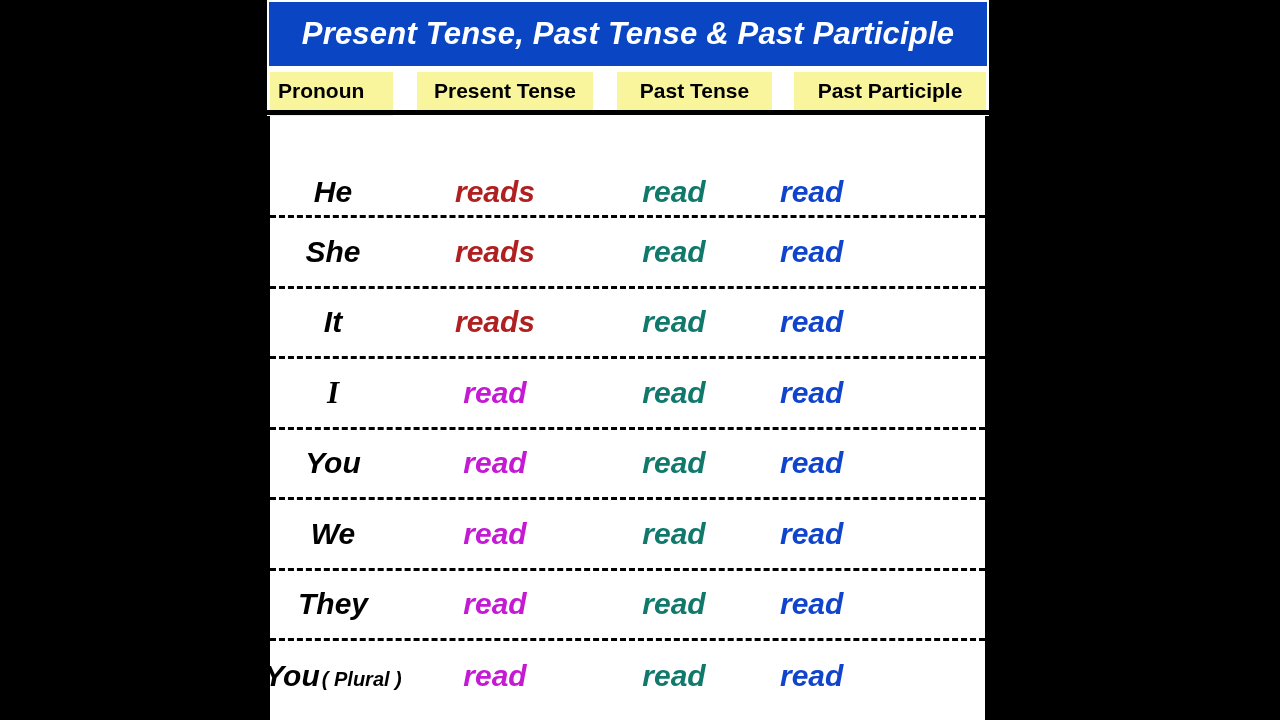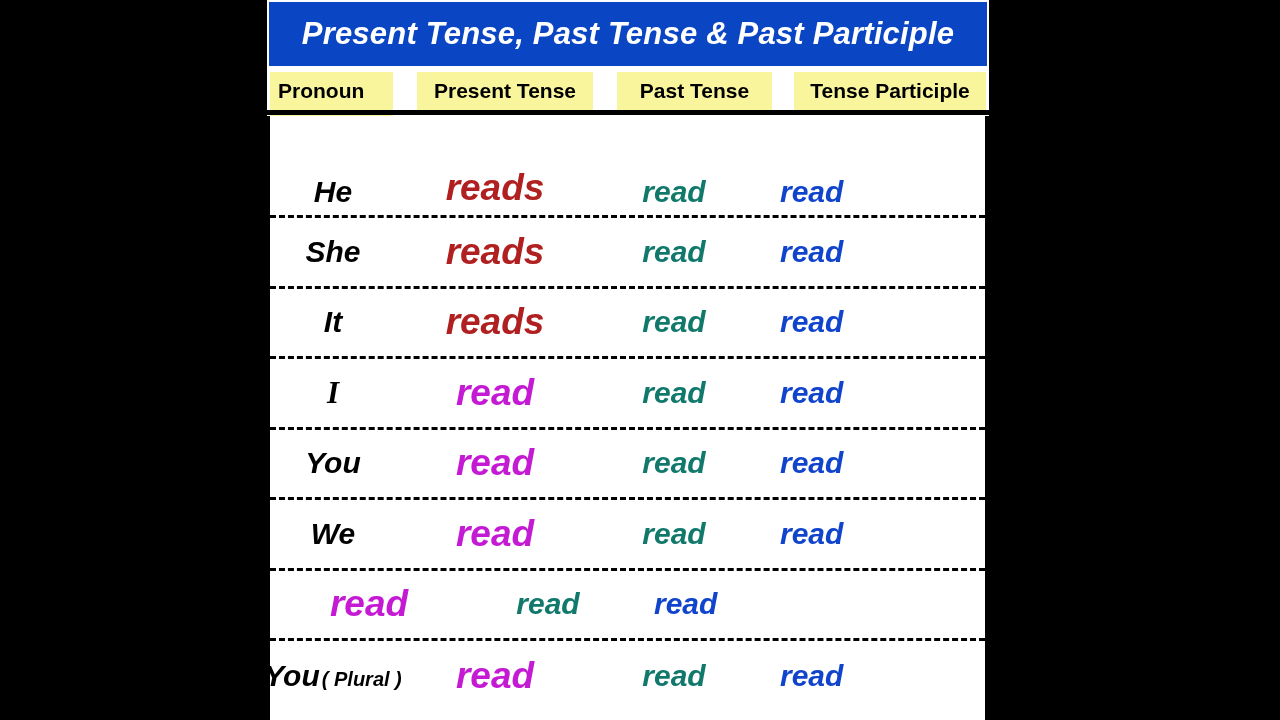--- a/index.html
+++ b/index.html
@@ -139,21 +139,21 @@
 
   .cell {
     font-weight: bold;
     font-style: italic;
     white-space: nowrap;
     display: flex;
     align-items: baseline;
     justify-content: center;
   }
   .c-pronoun    { width: 126px; font-size: 30px; color: #000000; }
-  .c-present    { width: 198px; font-size: 37px; }
+  .c-present    { width: 198px; font-size: 30px; }
   .c-past       { width: 160px; font-size: 30px; color: #11796b; }
   .c-participle { width: 230px; font-size: 30px; color: #1144cc; justify-content: flex-start; padding-left: 26px; box-sizing: border-box; }
 
   .tone-red     { color: #b02020; }
   .tone-magenta { color: #c41ad4; }
 
   .pronoun-i { font-family: "Liberation Serif", serif; font-size: 31px; }
   .plural-note {
     font-size: 20px;
     font-weight: bold;
@@ -169,21 +169,21 @@
   <div id="content">
 
     <div class="title-bar">
       <span class="title-text">Present Tense, Past Tense &amp; Past Participle</span>
     </div>
 
     <div class="header-row">
       <div class="hdr-cell hdr-pronoun">Pronoun</div>
       <div class="hdr-cell hdr-present">Present Tense</div>
       <div class="hdr-cell hdr-past">Past Tense</div>
-      <div class="hdr-cell hdr-participle">Tense Participle</div>
+      <div class="hdr-cell hdr-participle">Past Participle</div>
     </div>
     <div class="header-rule"></div>
     <div class="hdr-tail"></div>
 
     <div class="note">
       <div>( read is pronounced as red</div>
       <div>for Past Tense &amp; Past Participle )</div>
     </div>
 
     <div class="tbody" id="tbody">
@@ -229,20 +229,23 @@
         </div>
         <div class="row">
           <div class="cell c-pronoun">
             <span>We</span>
           </div>
           <div class="cell c-present tone-magenta">read</div>
           <div class="cell c-past">read</div>
           <div class="cell c-participle">read</div>
         </div>
         <div class="row">
+          <div class="cell c-pronoun">
+            <span>They</span>
+          </div>
           <div class="cell c-present tone-magenta">read</div>
           <div class="cell c-past">read</div>
           <div class="cell c-participle">read</div>
         </div>
         <div class="row last">
           <div class="cell c-pronoun">
             <span>You</span>
             <span class="plural-note">( Plural )</span>
           </div>
           <div class="cell c-present tone-magenta">read</div>

